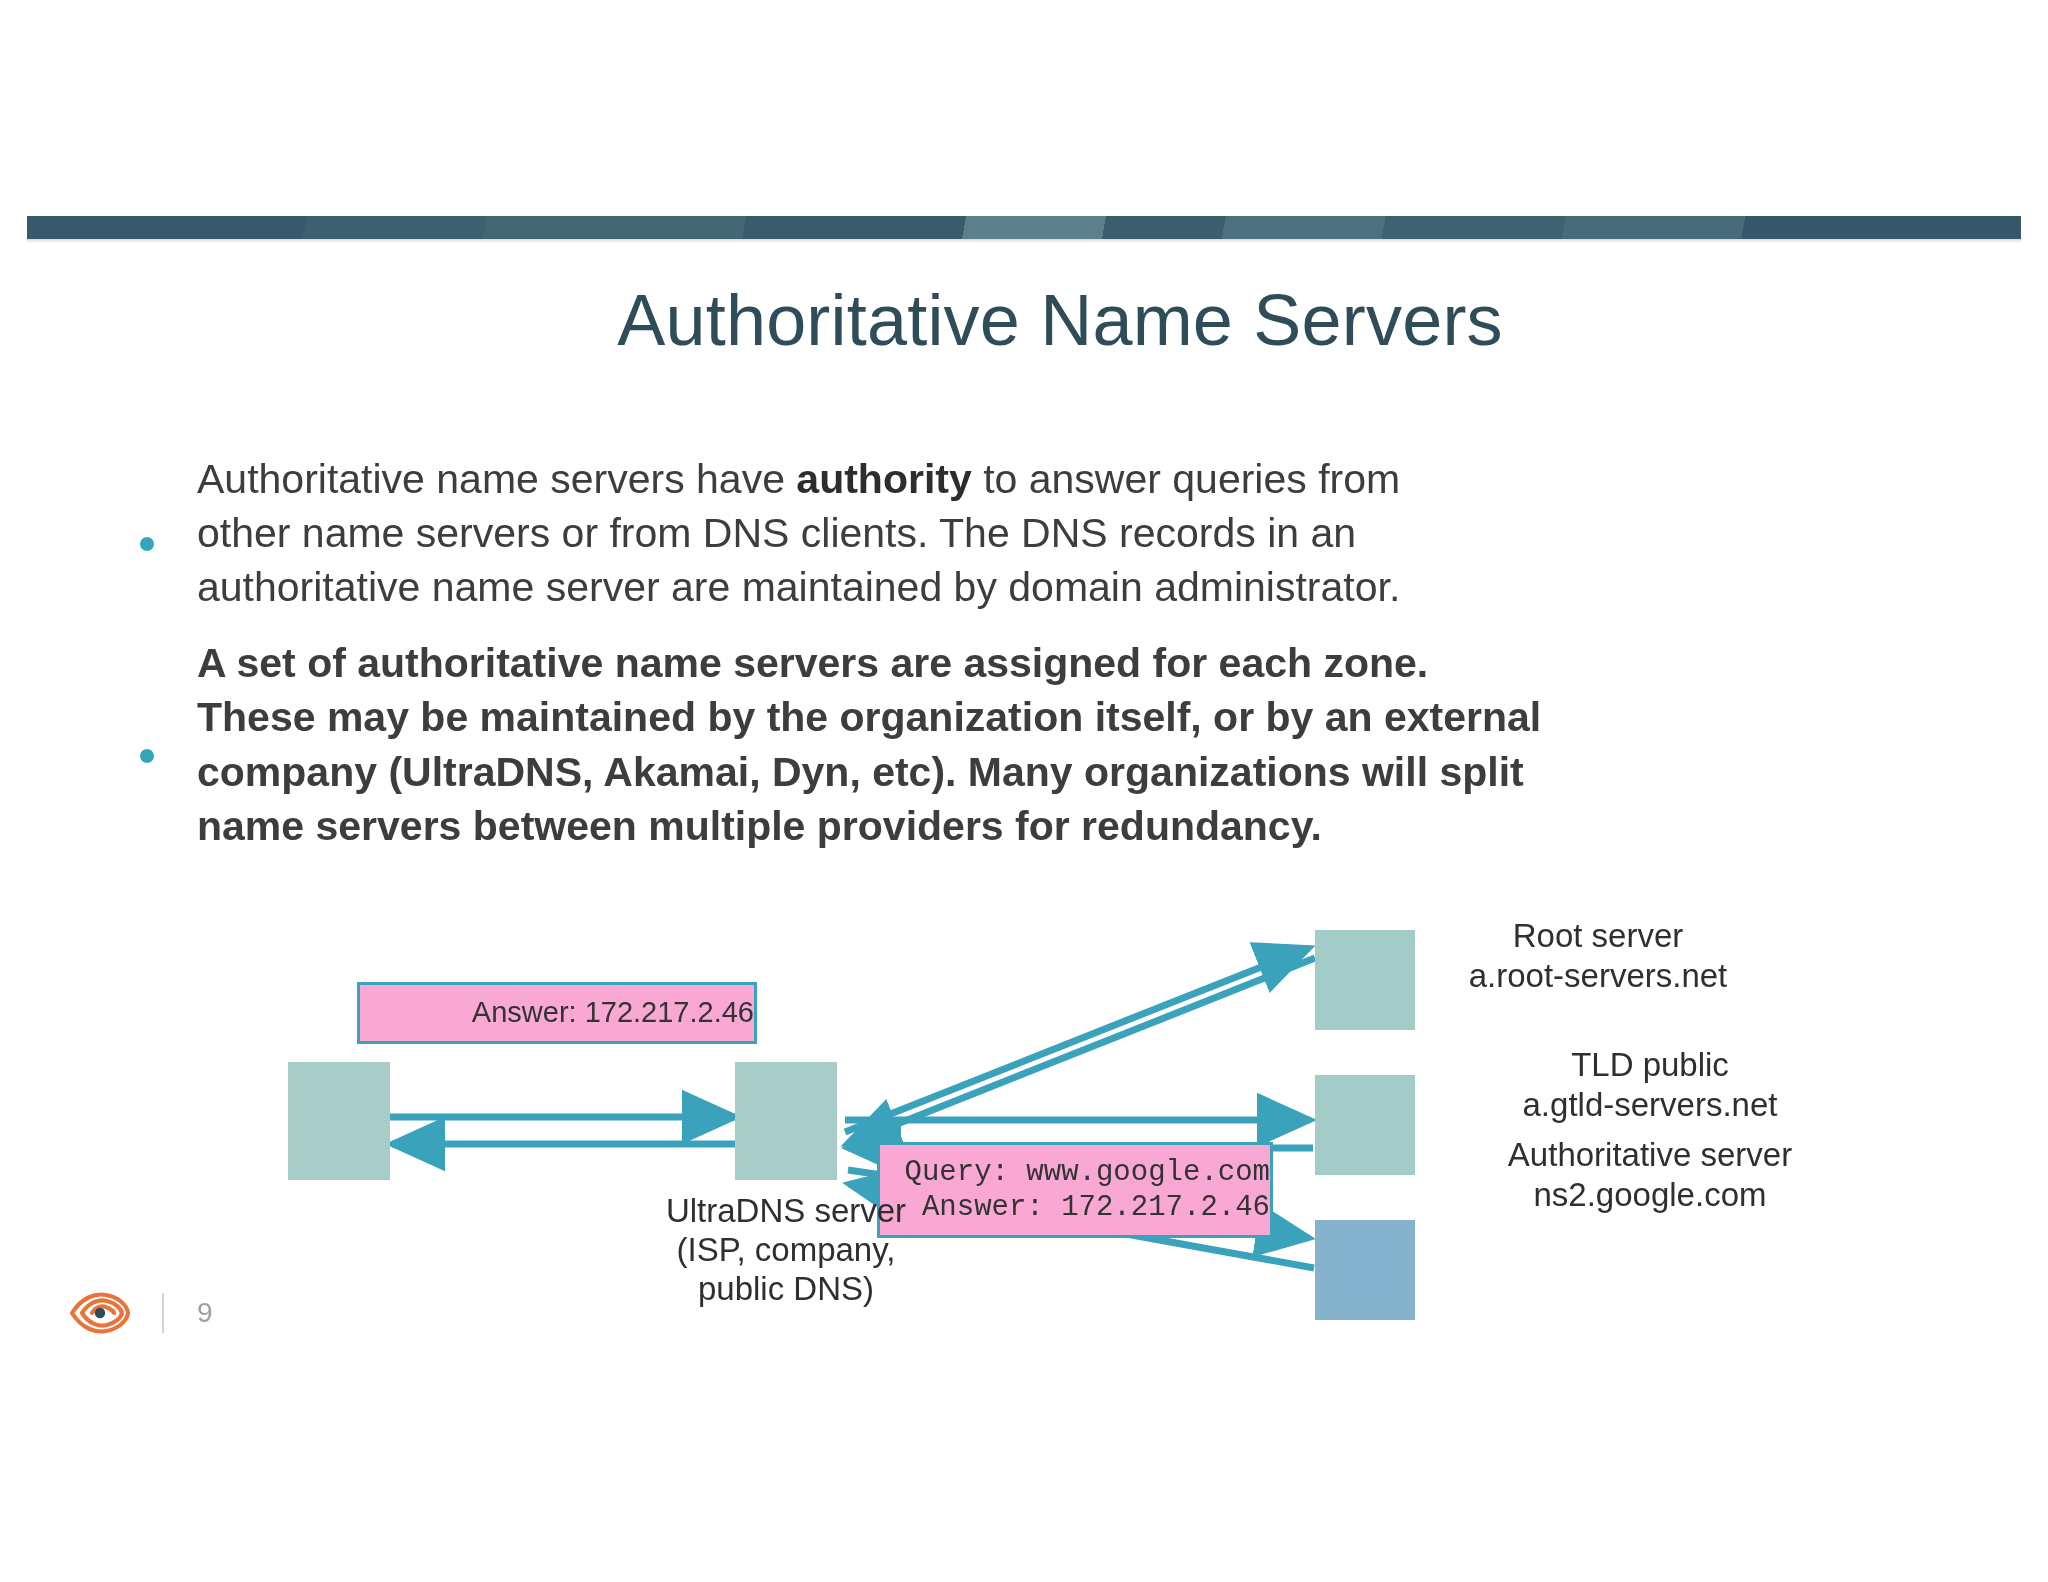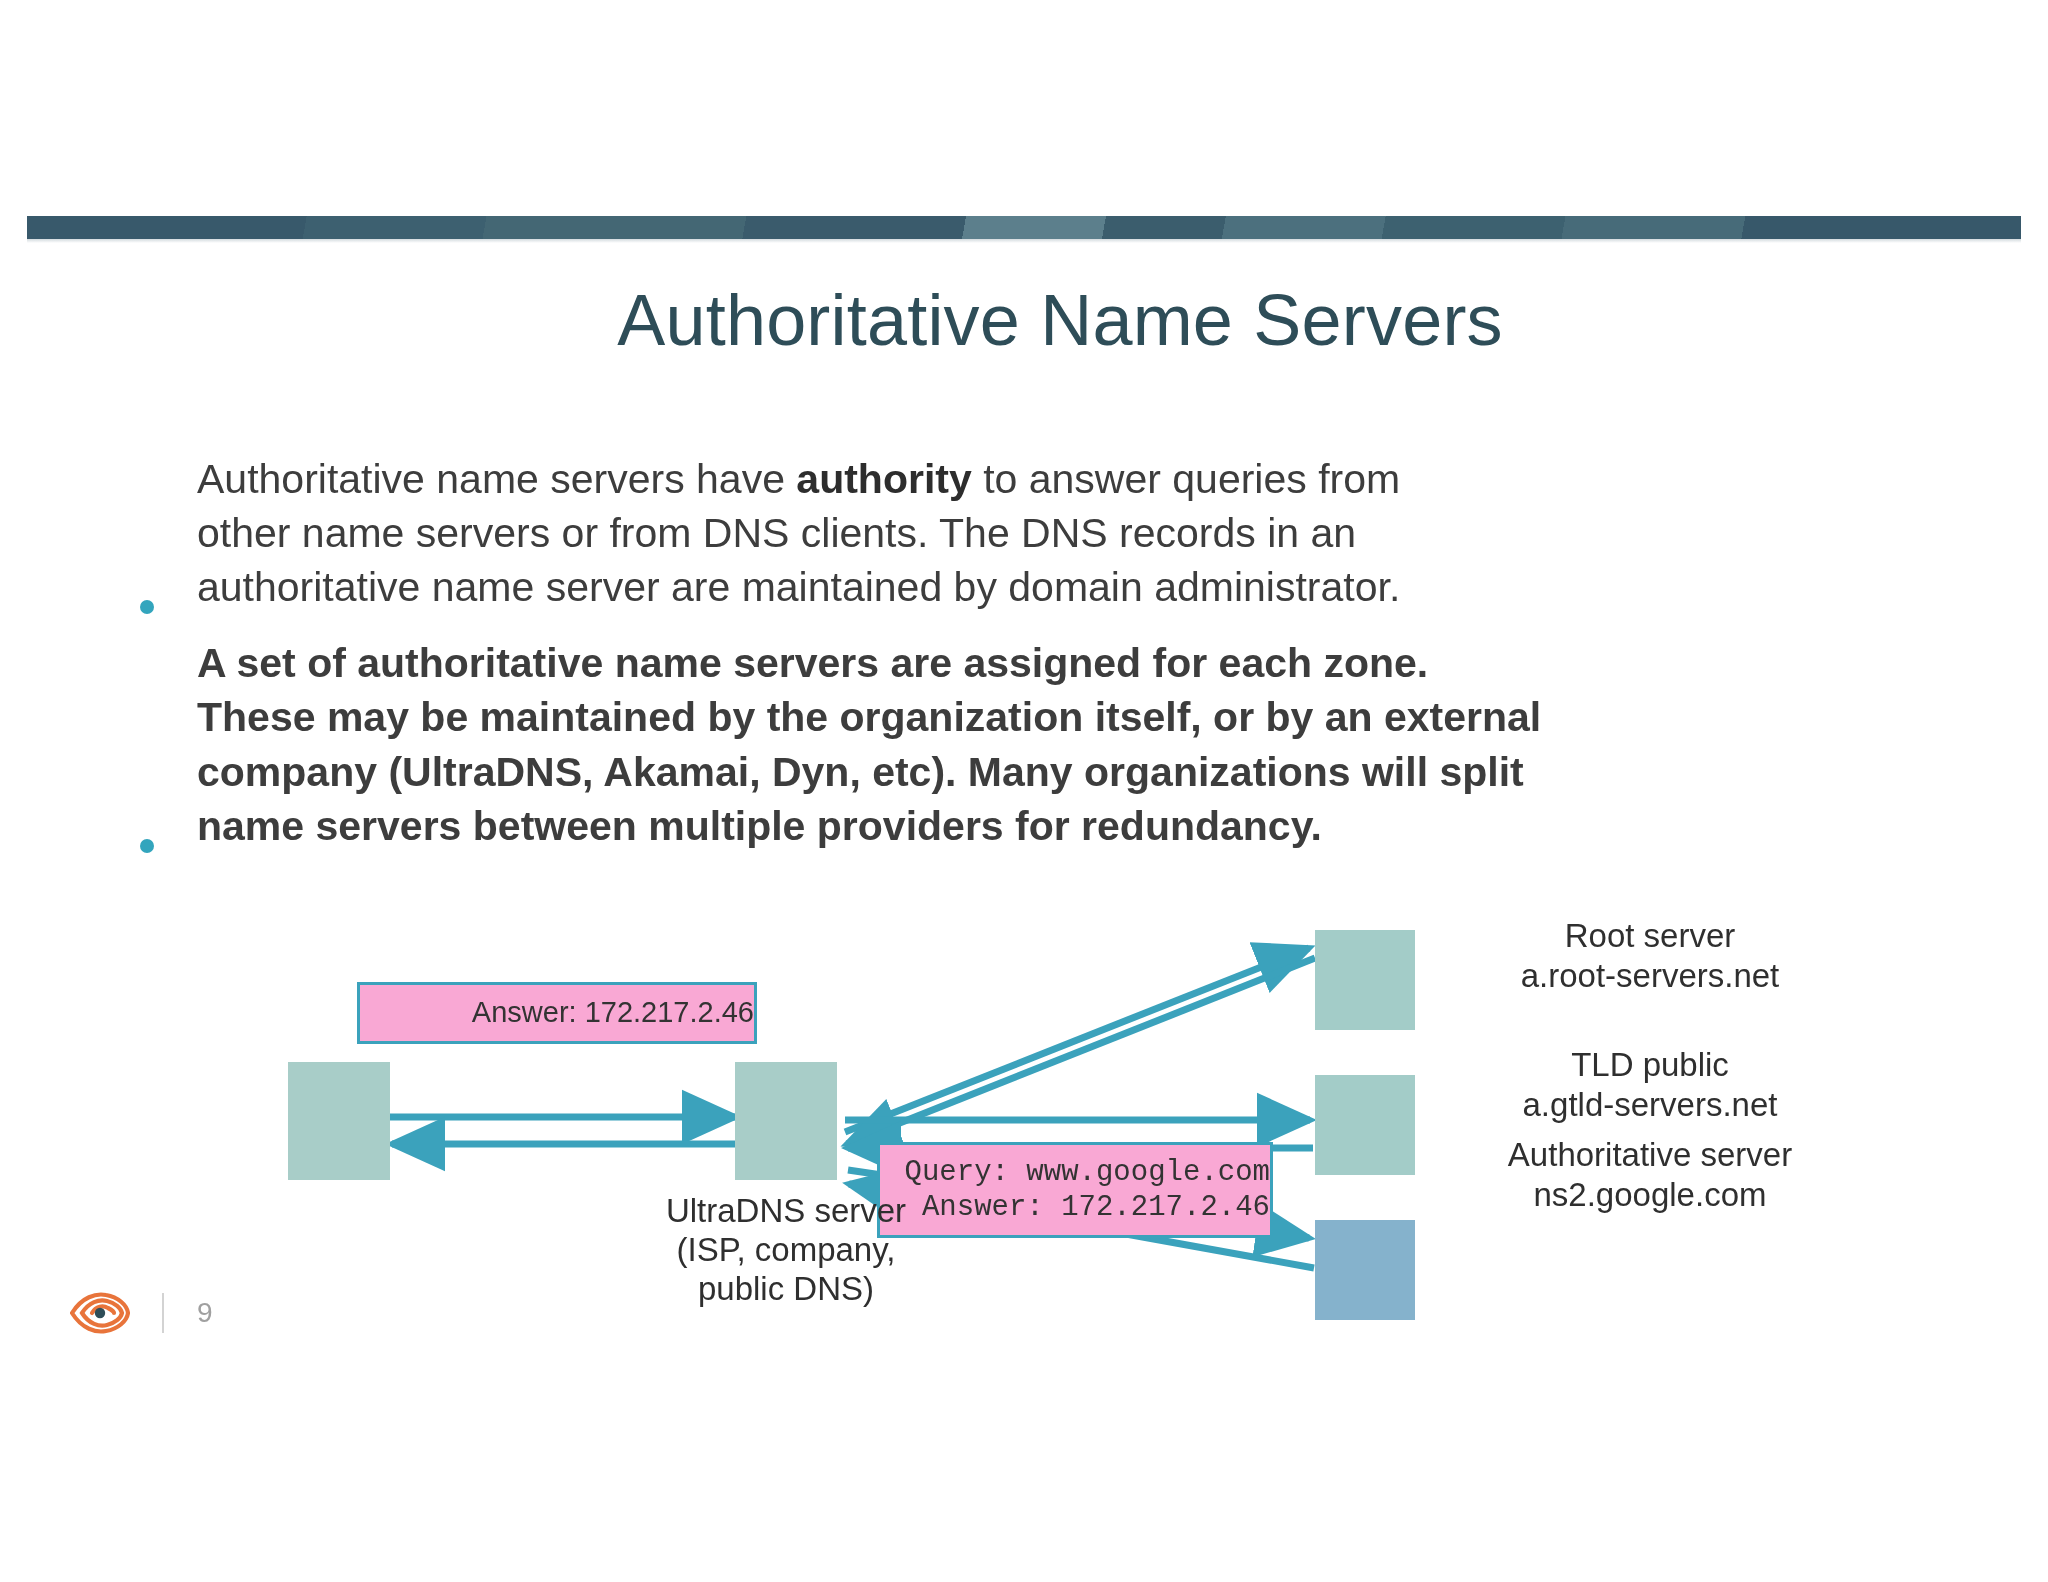--- a/index.html
+++ b/index.html
@@ -82,21 +82,21 @@
 
   
   .body-block {
     position: absolute;
     left: 140px;
     top: 452px;
     width: 1760px;
   }
   .bullet-row {
     display: flex;
-    align-items: flex-end;
+    align-items: center;
     margin-bottom: 22px;
   }
   .bullet-dot {
     flex: 0 0 auto;
     width: 14px;
     height: 14px;
     border-radius: 50%;
     background: #33a5bd;
     margin-top: 22px;
     margin-right: 43px;
@@ -245,21 +245,21 @@
       <span>Query: www.google.com</span>
       <span>Answer: 172.217.2.46</span>
     </div>
 
     <div class="dlabel" style="left:560px;top:272px;width:452px;">
       <div>UltraDNS server</div>
       <div>(ISP, company,</div>
       <div>public DNS)</div>
     </div>
 
-    <div class="dlabel two-line" style="left:1450px;top:-4px;width:400px;">
+    <div class="dlabel two-line" style="left:1398px;top:-4px;width:400px;">
       <div>Root server</div>
       <div>a.root-servers.net</div>
     </div>
 
     <div class="dlabel two-line" style="left:1450px;top:125px;width:400px;">
       <div>TLD public</div>
       <div>a.gtld-servers.net</div>
     </div>
 
     <div class="dlabel two-line" style="left:1430px;top:215px;width:440px;">

